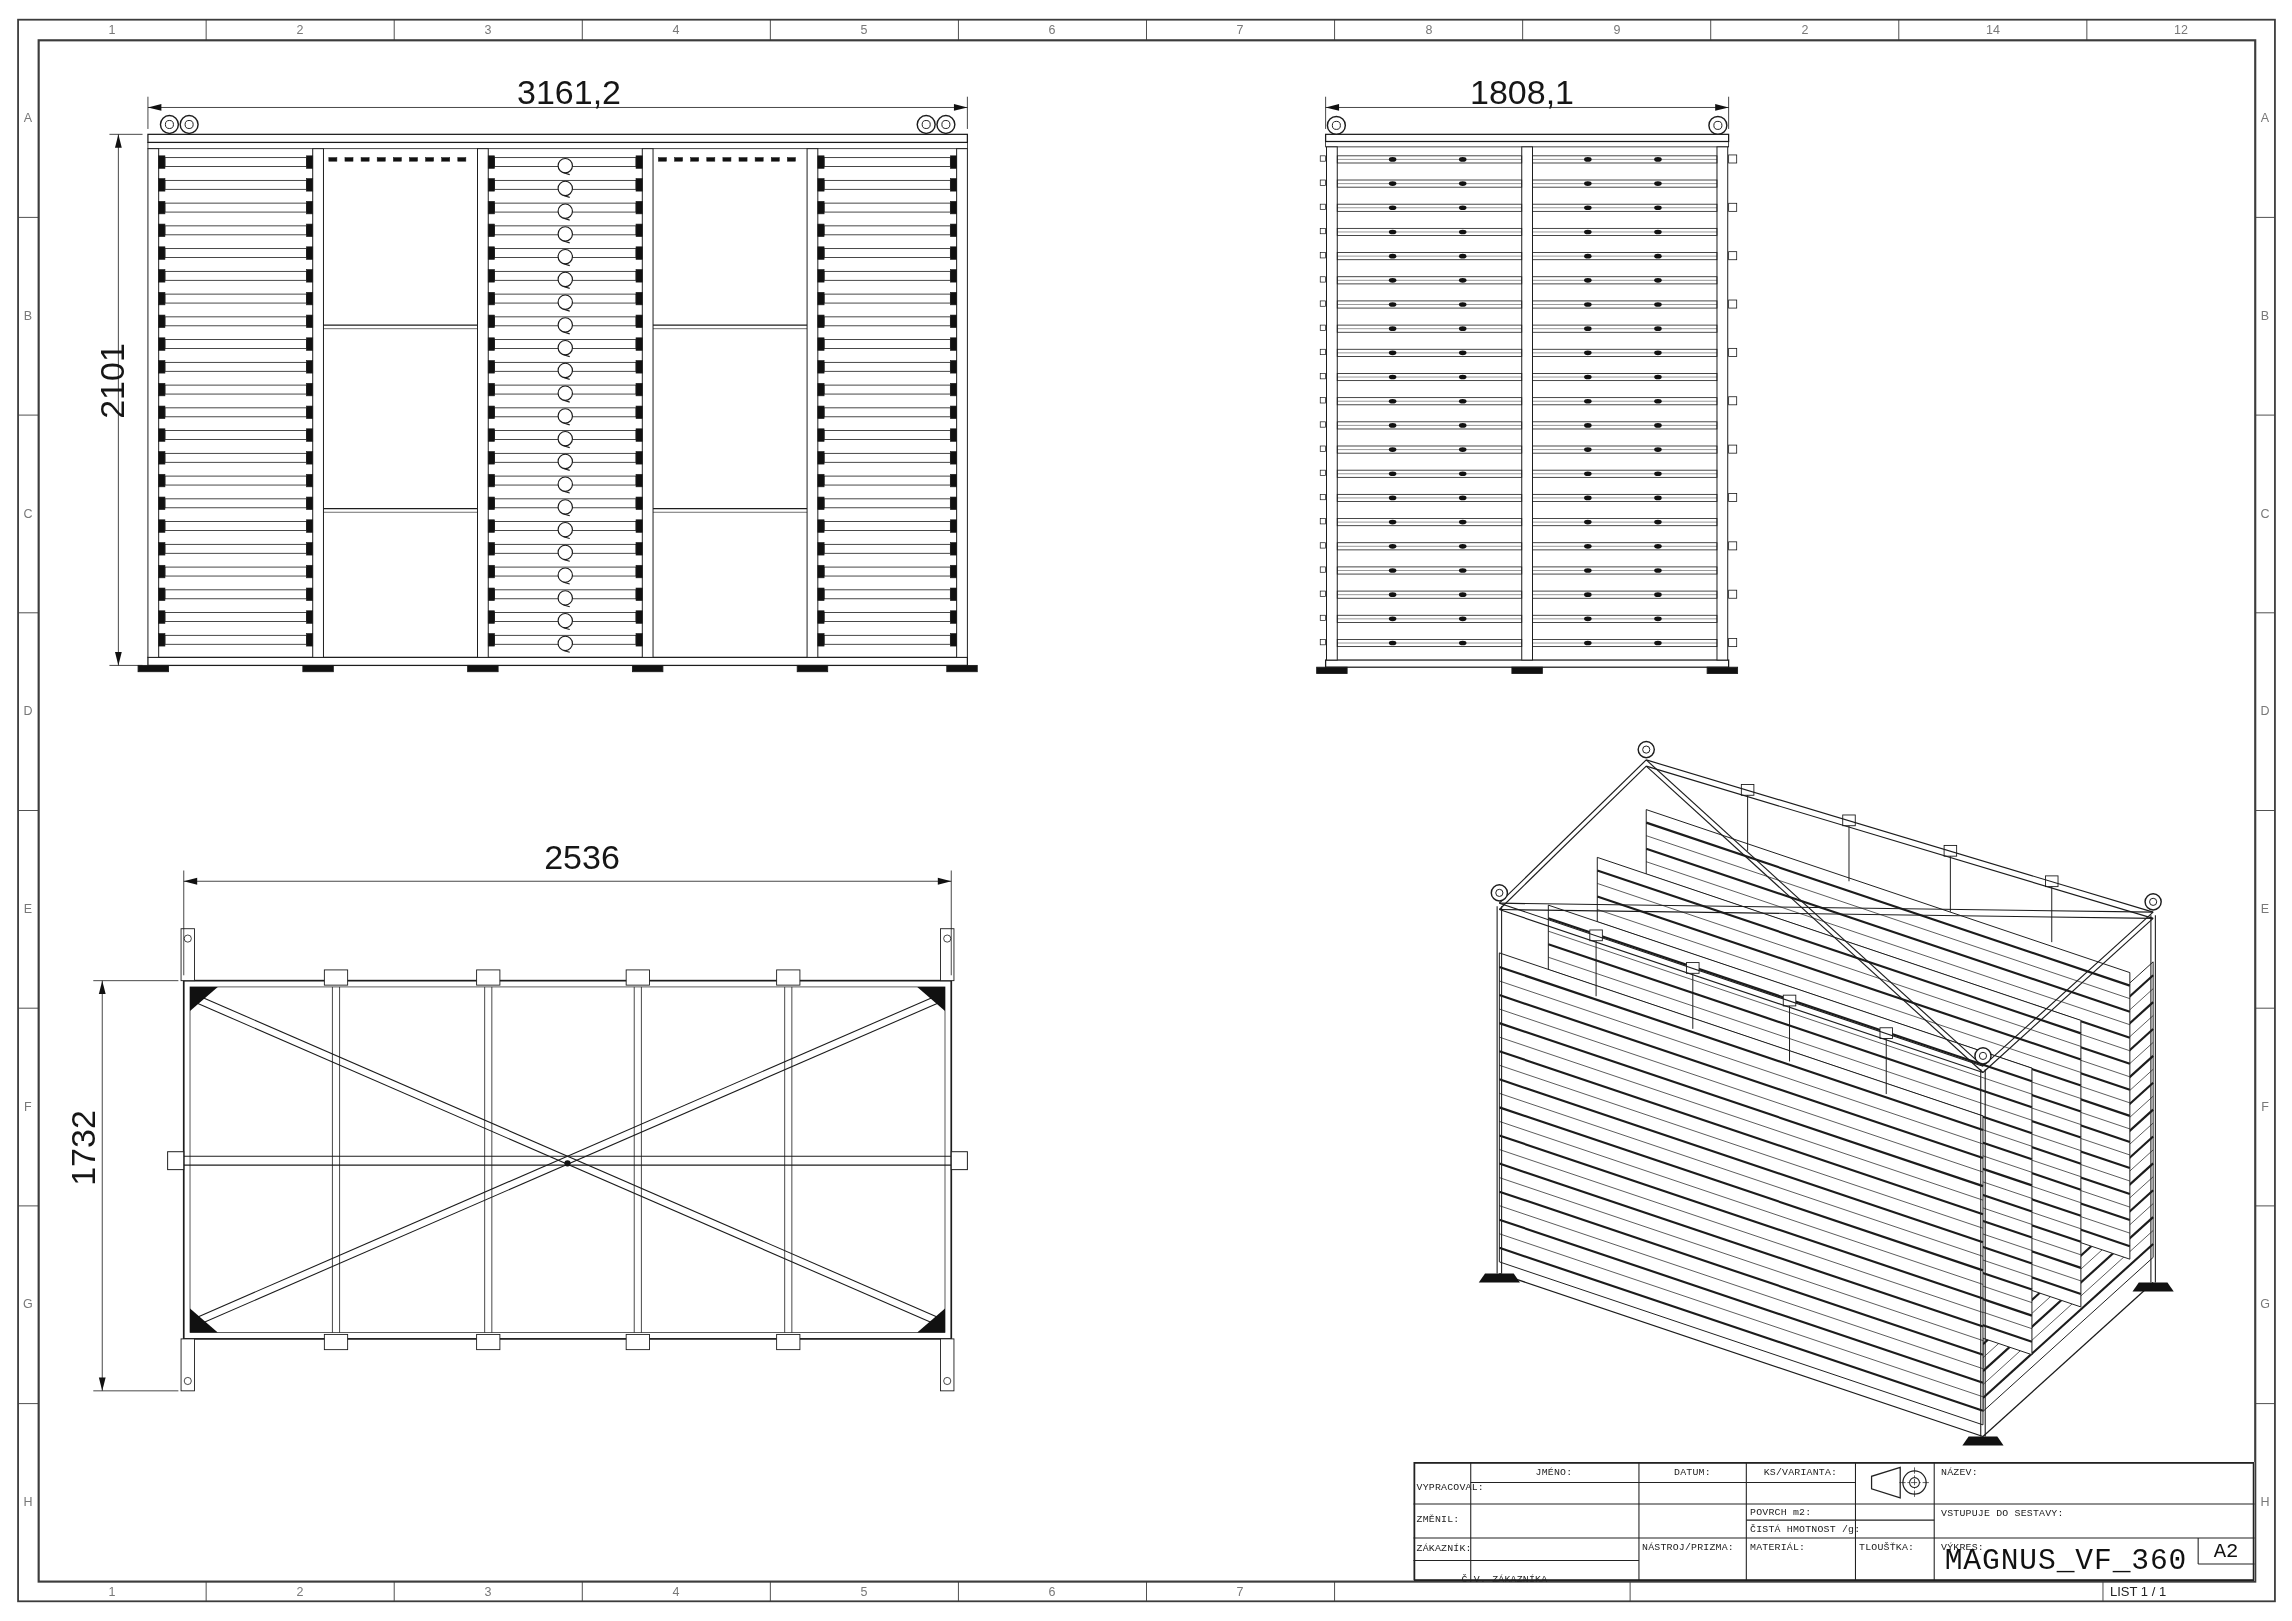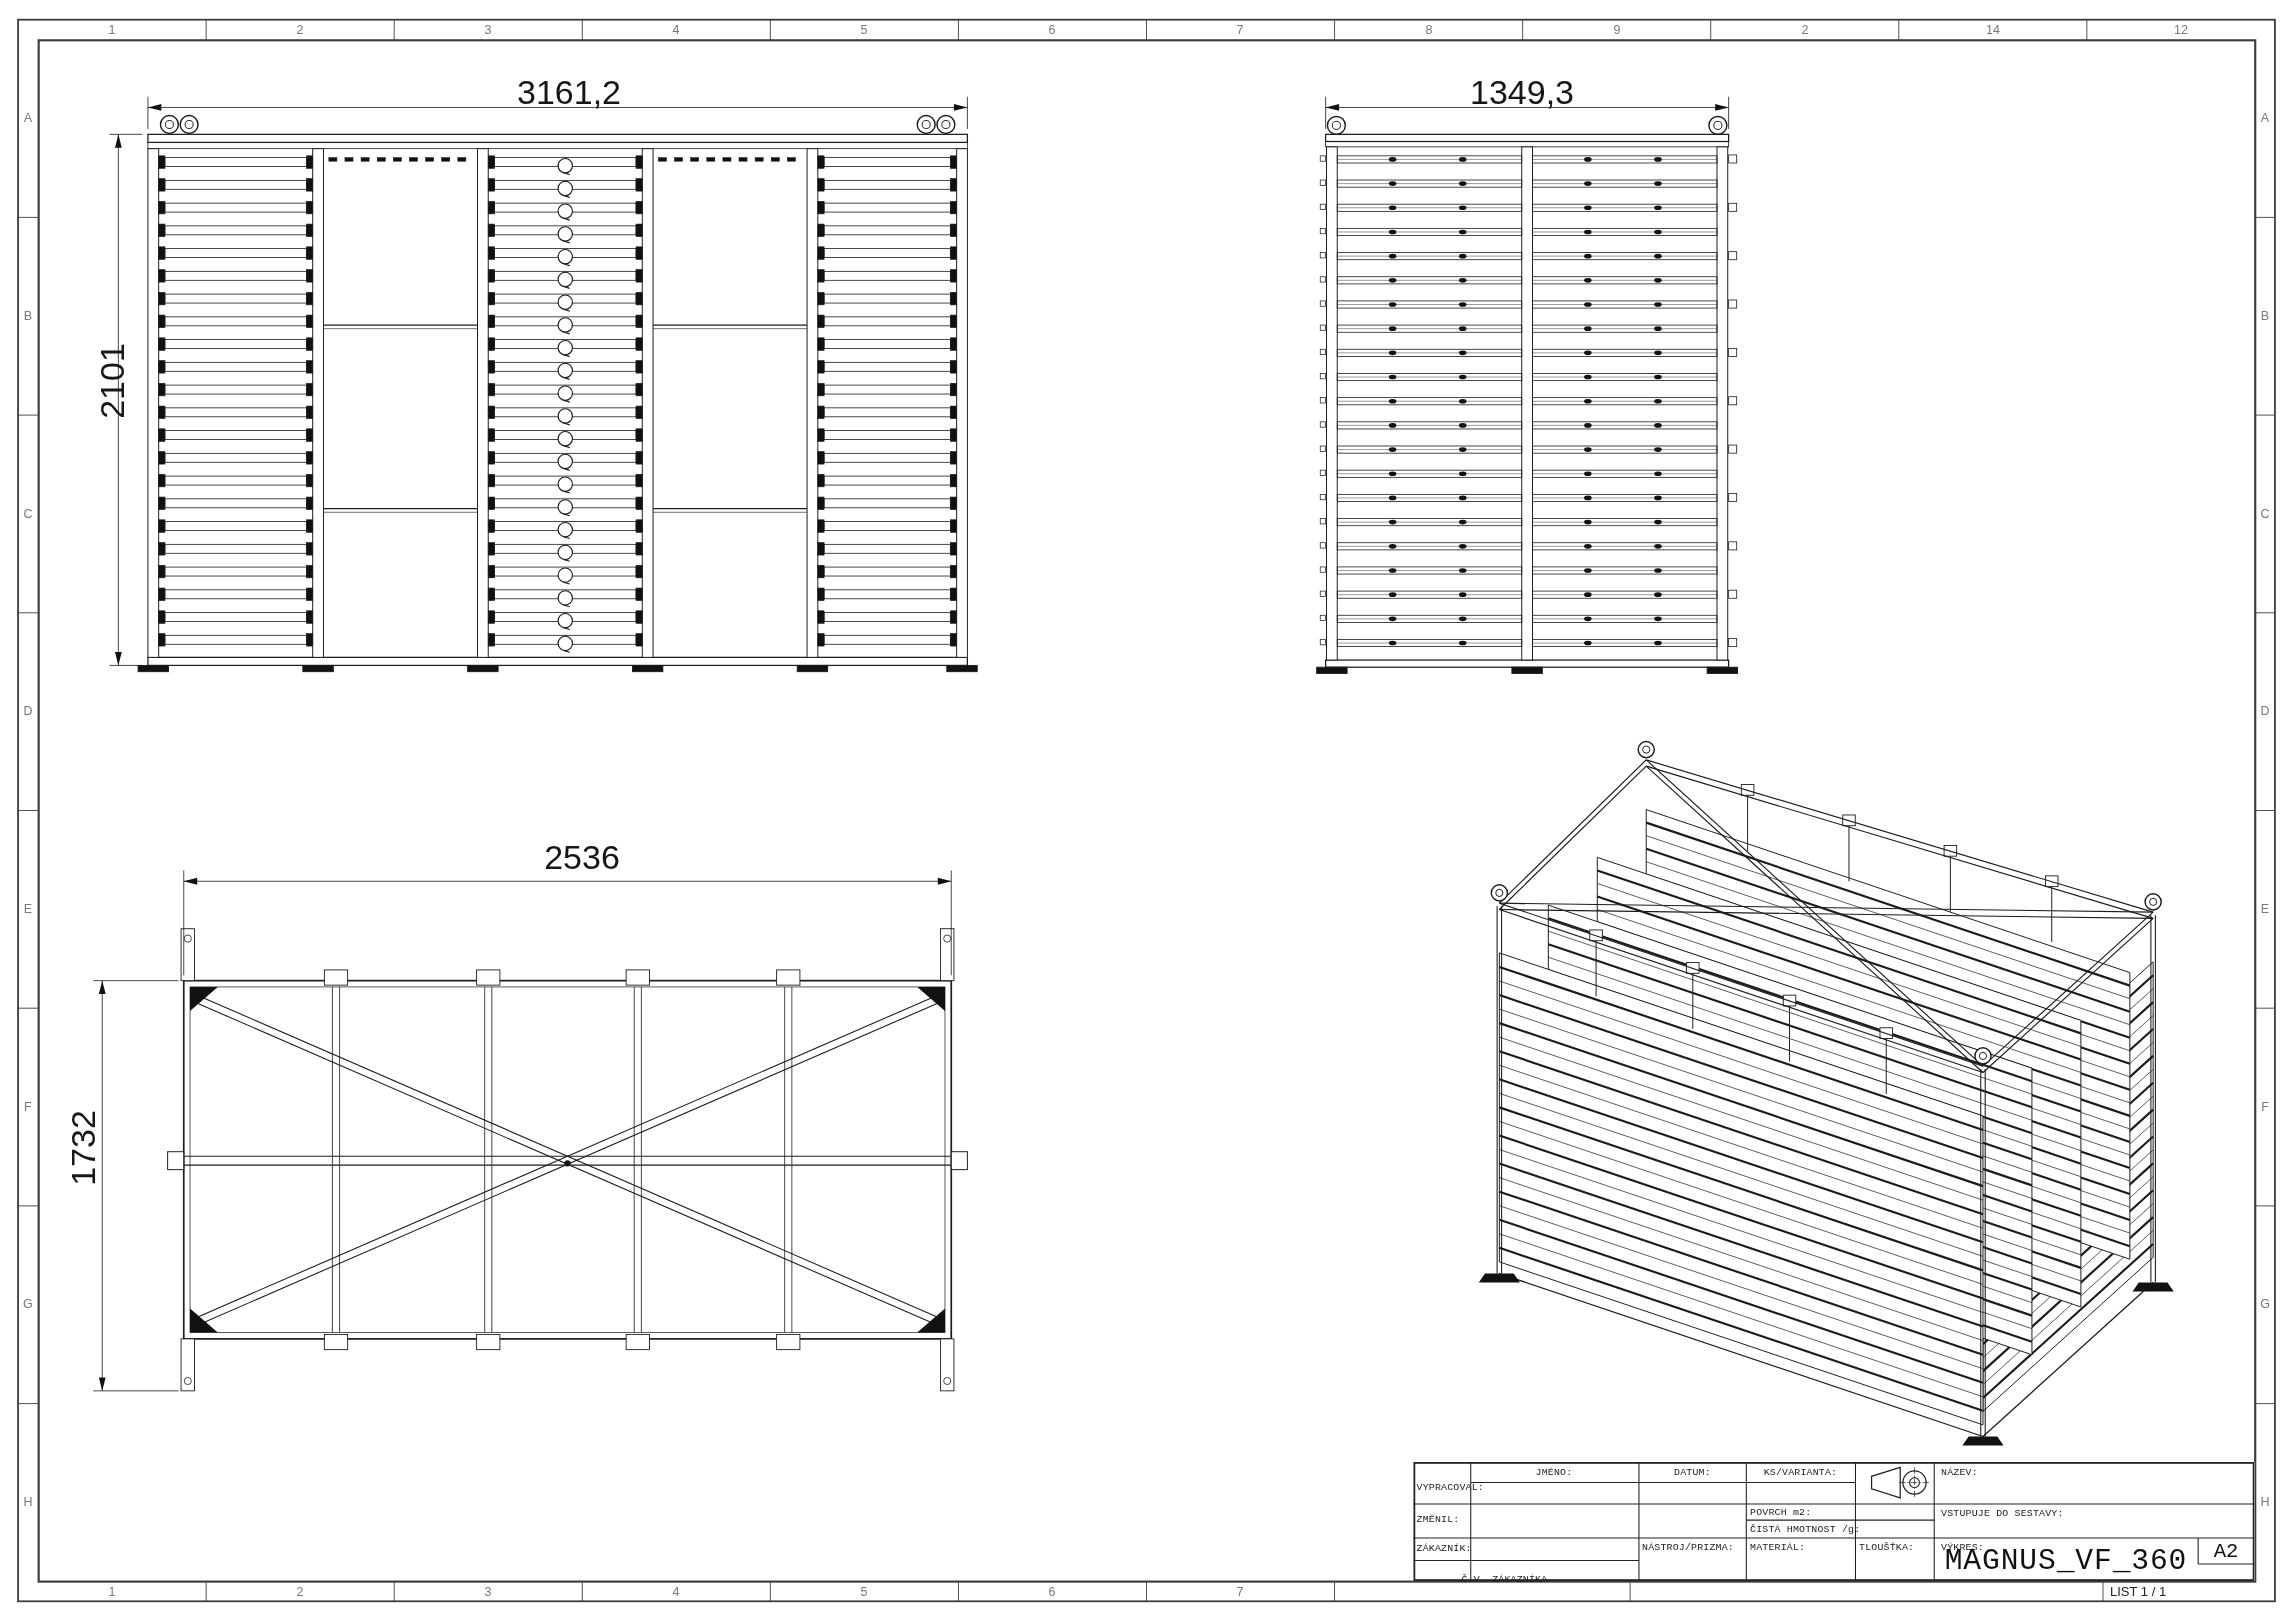--- a/index.html
+++ b/index.html
@@ -833,21 +833,21 @@
       <div class="glabel" style="left: 2247px; top: 505px;">C</div>
       <div class="glabel" style="left: 2247px; top: 702px;">D</div>
       <div class="glabel" style="left: 2247px; top: 900px;">E</div>
       <div class="glabel" style="left: 2247px; top: 1098px;">F</div>
       <div class="glabel" style="left: 2247px; top: 1295px;">G</div>
       <div class="glabel" style="left: 2247px; top: 1493px;">H</div>
     </div>
 
   <div class="dimtext" style="left:484px;top:73px;width:170px;">3161,2</div>
   <div class="dimtext vert" style="left:40px;top:363px;width:143px;height:36px;line-height:36px;">2101</div>
-  <div class="dimtext" style="left:1437px;top:73px;width:170px;">1349,3</div>
+  <div class="dimtext" style="left:1437px;top:73px;width:170px;">1808,1</div>
   <div class="dimtext" style="left:497px;top:838px;width:170px;">2536</div>
   <div class="dimtext vert" style="left:10.7px;top:1130px;width:143px;height:36px;line-height:36px;">1732</div>
 
 
   <div class="tb">
     <svg width="842" height="119" viewBox="0 0 940 133">
       <rect x="1" y="1" width="938" height="131" fill="none" stroke="#222" stroke-width="2"></rect>
       <line x1="64" y1="0" x2="64" y2="133" stroke="#222" stroke-width="1.2"></line>
       <line x1="252" y1="0" x2="252" y2="133" stroke="#222" stroke-width="1.2"></line>
       <line x1="372" y1="0" x2="372" y2="133" stroke="#222" stroke-width="1.2"></line>

